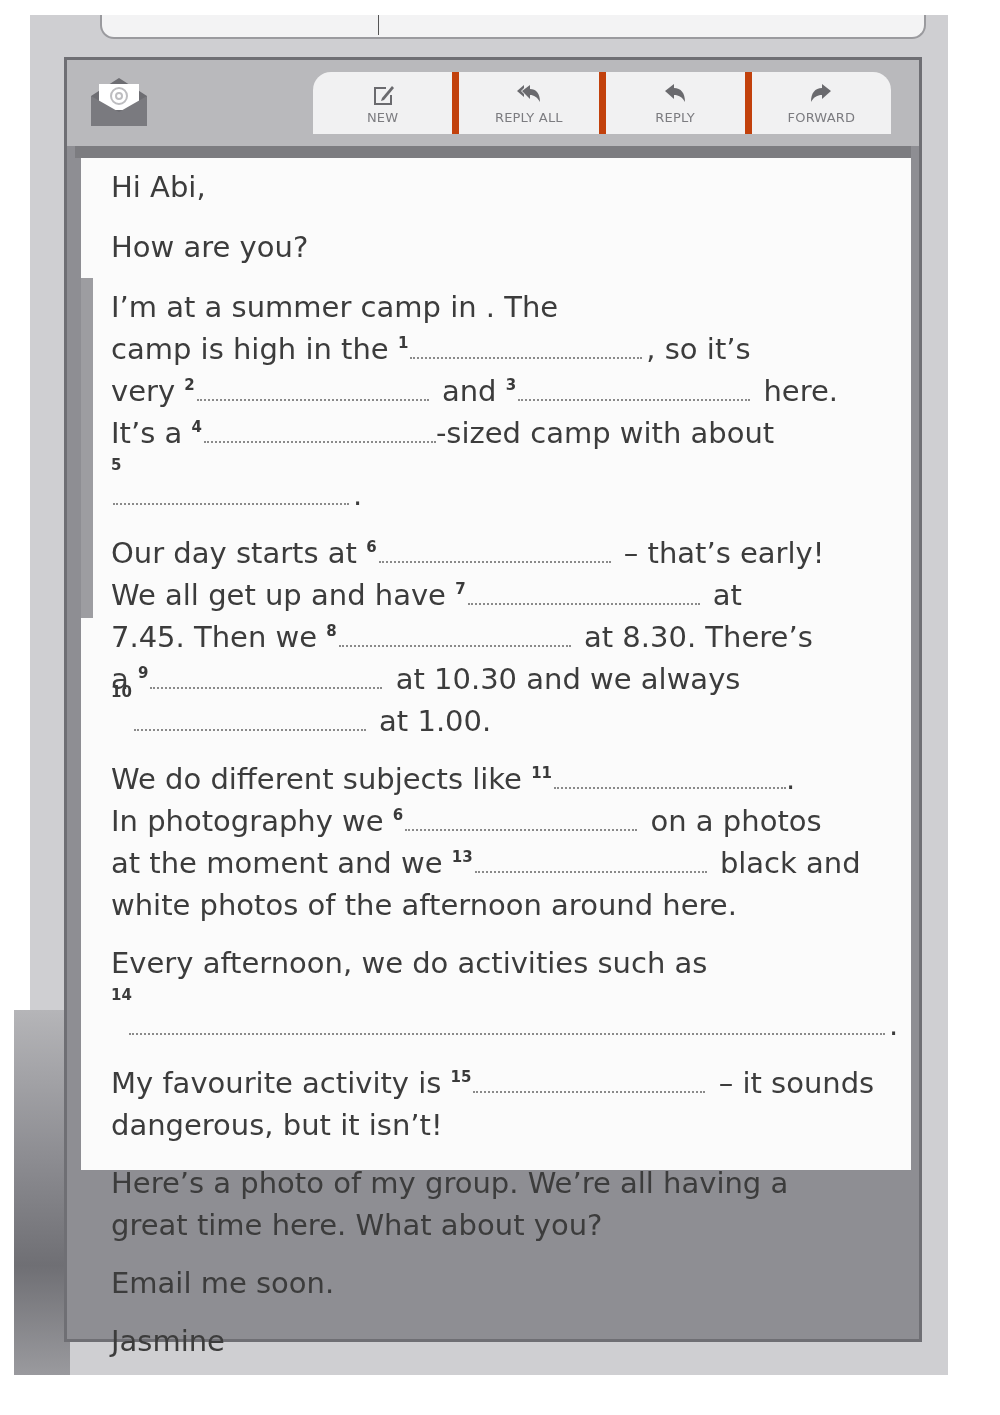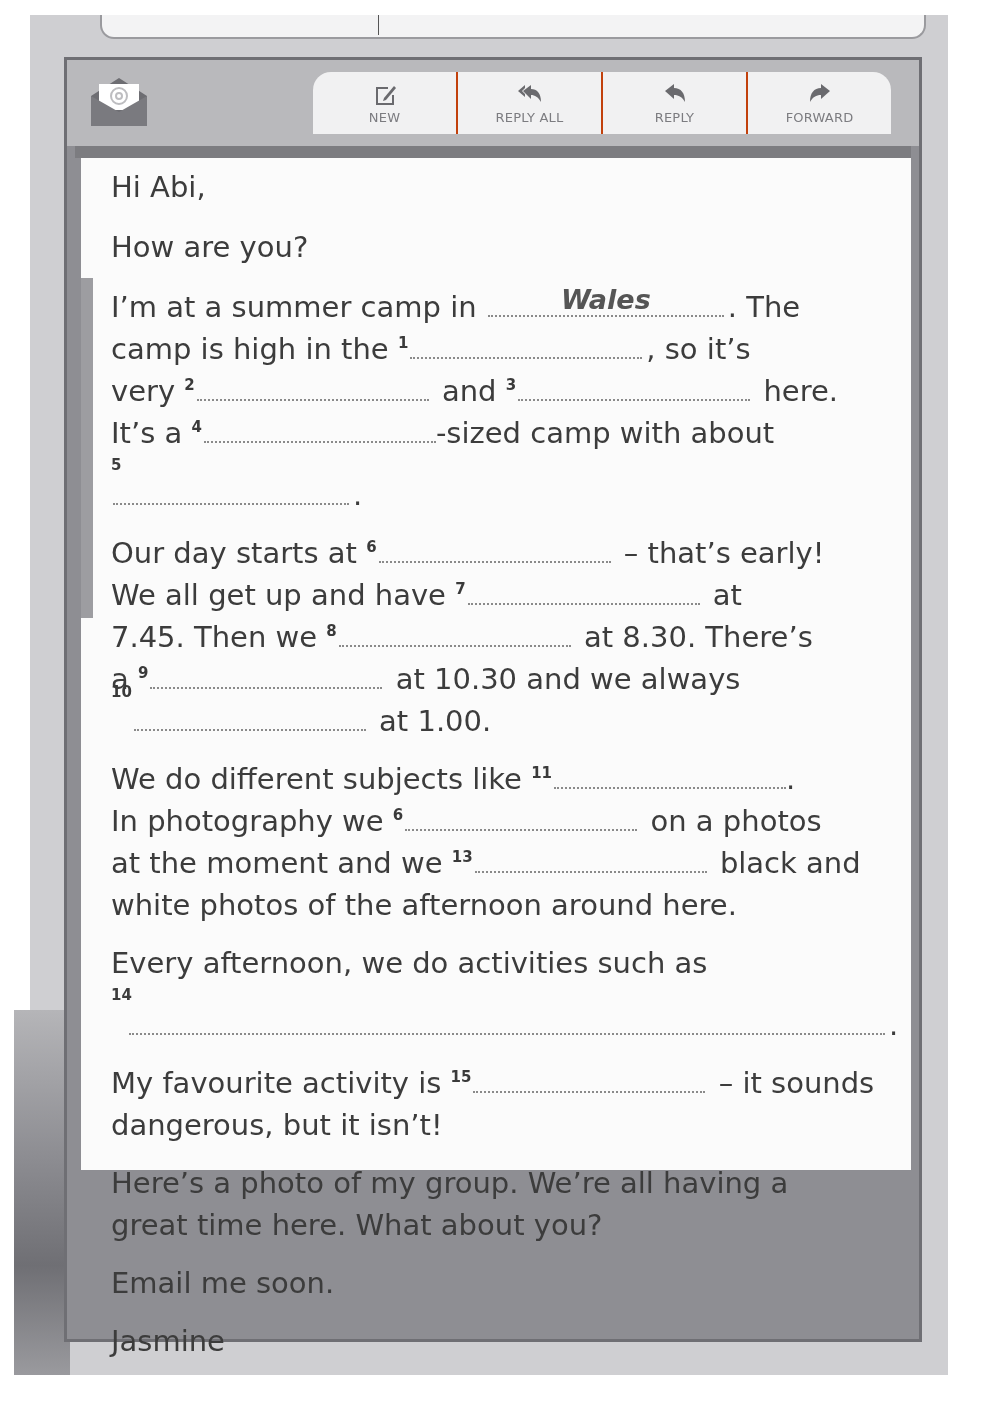--- a/index.html
+++ b/index.html
@@ -37,21 +37,21 @@
   .mail-icon {
     position:absolute; left:22px; top:16px; width:60px; height:52px;
   }
   .toolbar {
     position:absolute; left:246px; top:12px; width:578px; height:62px;
     background:#f1f1f2; border-radius:18px 18px 0 0;
     display:flex;
   }
   .tb-btn {
     flex:1; display:flex; flex-direction:column; align-items:center; justify-content:center;
-    cursor:pointer; border-right:2px solid #c2410c;
+    cursor:pointer; border-right:7px solid #c2410c;
   }
   .tb-btn:last-child { border-right:none; }
   .tb-btn svg { width:26px; height:26px; }
   .tb-label { font-size:13px; color:#7c7c80; margin-top:2px; letter-spacing:0.2px; }
   .dark-band {
     position:absolute; left:8px; top:86px; width:836px; height:12px; background:#7c7c80;
   }
   .body-pane {
     position:absolute; left:14px; top:98px; width:830px; height:1012px;
     background:#fbfbfb;
@@ -133,21 +133,21 @@
   <div class="body-pane">
     <div class="scroll-strip"></div>
     <div class="letter">
       <p class="p">Hi Abi,</p>
       <div class="gap1"></div>
       <p class="p">How are you?</p>
       <div class="gap1"></div>
 
       <p class="p">
         <span>I’m at a summer camp in</span>
-        <span class="blank" style="width:236px"><span class="fill">Wales</span></span><span>. The</span><br>
+        <span>. The</span><br>
         <span>camp is high in the</span>
         <sup class="n">1</sup><span class="blank" style="width:232px"></span><span>, so it’s</span><br>
         <span>very</span>
         <sup class="n">2</sup><span class="blank" style="width:232px"></span>
         <span>and</span>
         <sup class="n">3</sup><span class="blank" style="width:232px"></span>
         <span>here.</span><br>
         <span>It’s a</span>
         <sup class="n">4</sup><span class="blank" style="width:232px;margin-right:0"></span><span>-sized camp with about</span>
         <span class="num-line">5</span>

